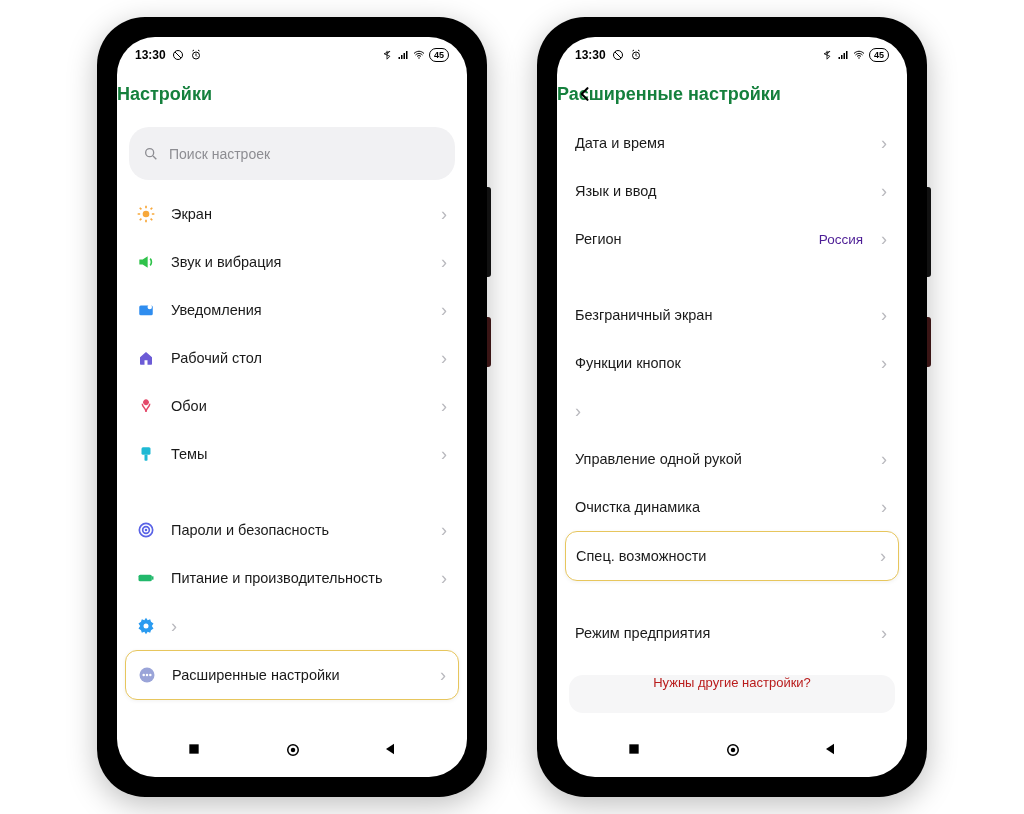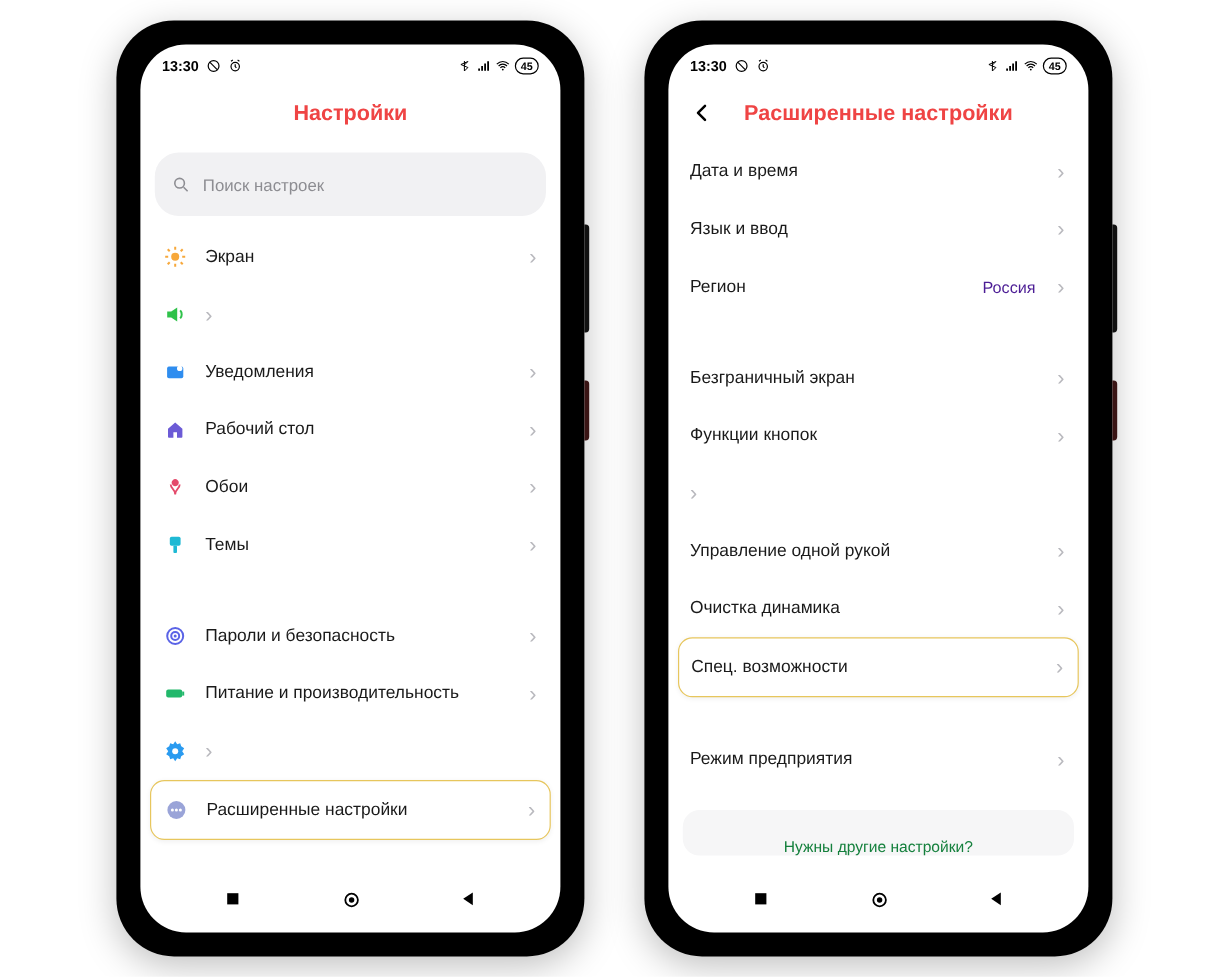--- a/index.html
+++ b/index.html
@@ -68,25 +68,24 @@
     padding: 0 4px;
     font-size: 9px;
     line-height: 12px;
     font-weight:600;
   }
   .header {
     height: 50px;
     flex: 0 0 50px;
     display: flex;
     align-items: center;
-    justify-content: center;
     position: relative;
     font-size: 18px;
     font-weight: 600;
-    color: #ef4444;
+    color: #15803d;
   }
   .back-btn {
     position: absolute;
     left: 14px;
     top: 50%;
     transform: translateY(-50%);
     width: 28px;
     height: 28px;
     display: flex;
     align-items: center;
@@ -147,23 +146,23 @@
     justify-content: space-around;
     padding: 0 28px 6px 28px;
   }
   .nav-shape { width:16px;height:16px;color:#000; display:inline-block;}
   .more-hint {
     margin: 18px 4px 0 4px;
     background:#f6f6f7;
     border-radius: 14px;
     height: 38px;
     display:flex;
-    align-items:flex-end;
+    align-items:flex-start;
     justify-content:center;
-    color:#15803d;
+    color:#b91c1c;
     font-size:13px;
   }
   
   .ic-orange { color:#f7a83b; }
   .ic-green  { color:#2fc24a; }
   .ic-blue   { color:#2f8def; }
   .ic-purple { color:#6c5bd6; }
   .ic-rose   { color:#e44a6b; }
   .ic-teal   { color:#1fb9d4; }
   .ic-indigo { color:#5a63e6; }
@@ -255,20 +254,21 @@
           <span class="chev">›</span>
         </div>
 
         <div class="row">
           <span class="row-icon ic-green">
             <svg viewBox="0 0 24 24" width="20" height="20">
                 <path d="M4 9v6h4l6 4V5L8 9H4z" fill="currentColor"></path>
                 <path d="M17 8c2 2 2 6 0 8" stroke="currentColor" stroke-width="2" fill="none"></path>
               </svg>
           </span>
+          <span class="label">Звук и вибрация</span>
           <span class="chev">›</span>
         </div>
 
         <div class="row">
           <span class="row-icon ic-blue">
             <svg viewBox="0 0 24 24" width="18" height="18">
                 <rect x="3" y="6" width="18" height="13" rx="2" fill="currentColor"></rect>
                 <circle cx="17" cy="8" r="3" fill="#fff"></circle>
               </svg>
           </span>

